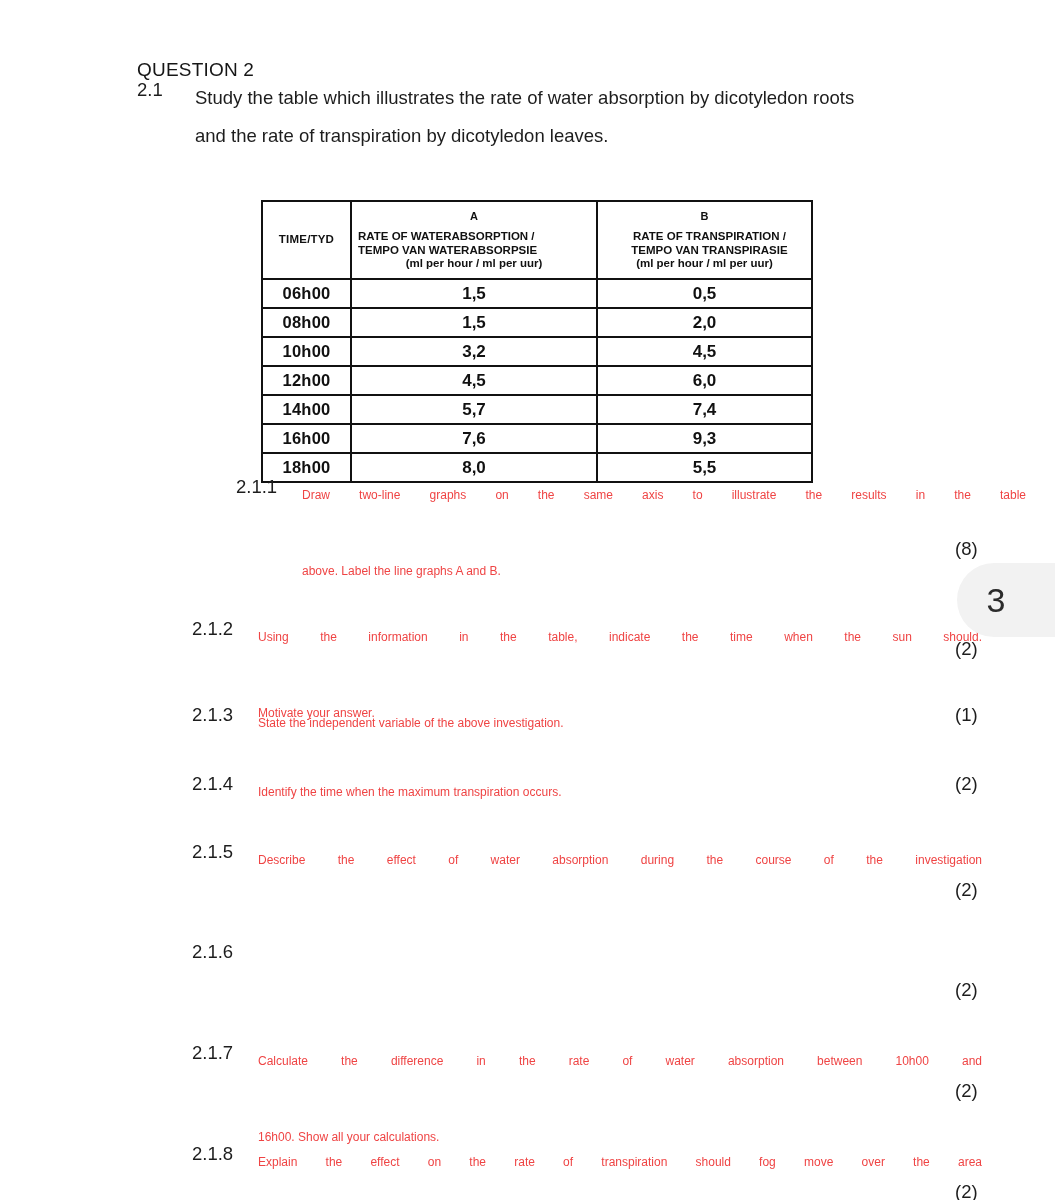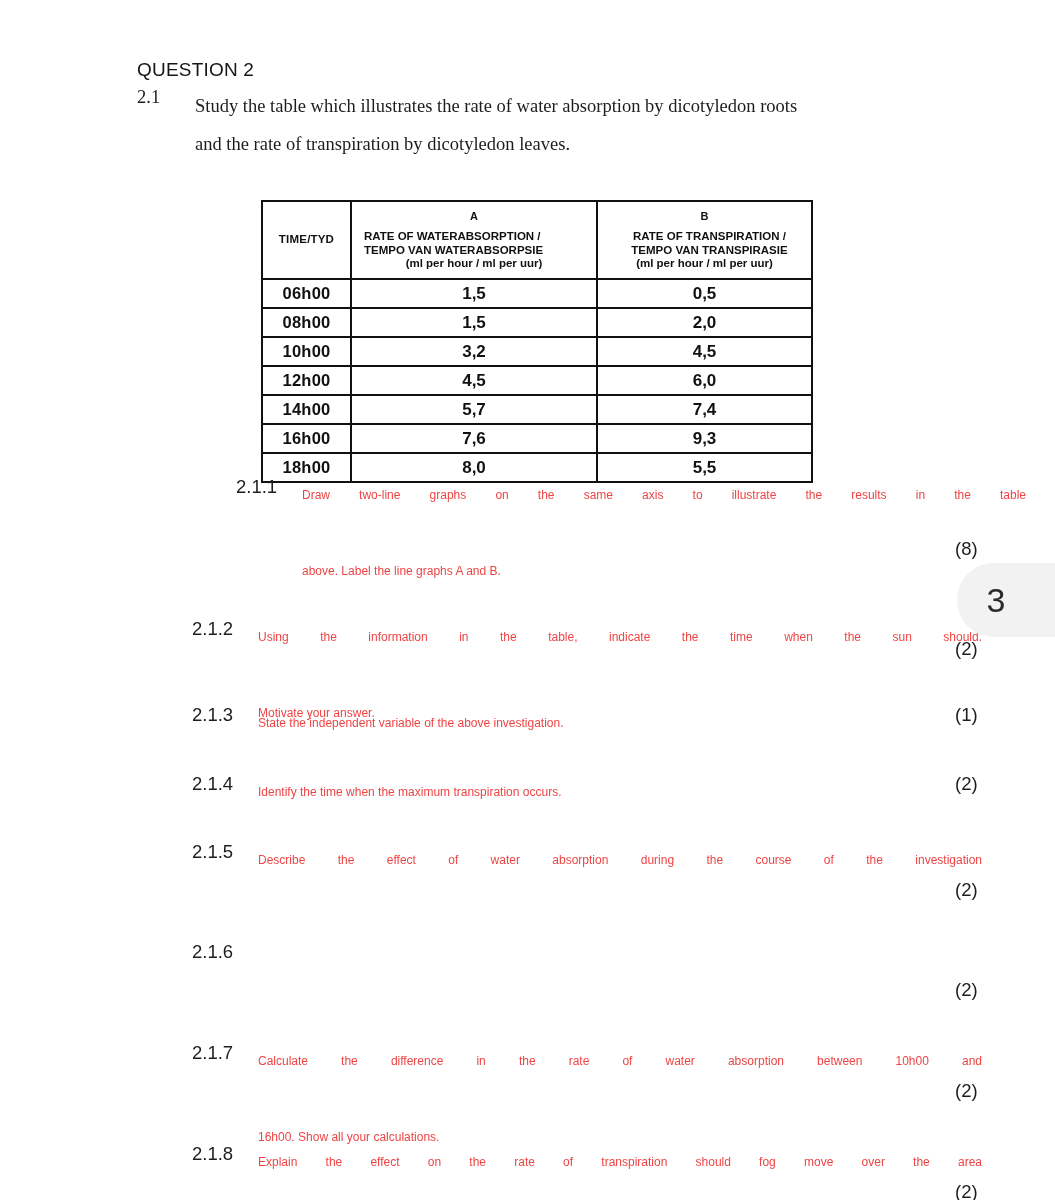--- a/index.html
+++ b/index.html
@@ -26,23 +26,22 @@
     font-weight: normal;
     letter-spacing: 0.2px;
     color: #161616;
     margin-top: 36px;
   }
 
   
   .intro {
     position: absolute;
     left: 137px;
-    top: 87px;
+    top: 79px;
     width: 790px;
-    font-family: Liberation Serif, serif;
   }
   .intro-num {
     position: absolute;
     left: 0;
     top: 0;
     font-size: 18.5px;
     color: #1d1d1d;
   }
   .intro-body {
     margin-left: 58px;
@@ -95,21 +94,21 @@
   }
   .head-letter {
     display: block;
     font-size: 11px;
     font-weight: bold;
     margin-bottom: 7px;
   }
   .head-l1, .head-l2 {
     display: block;
     text-align: left;
-    padding-left: 12px;
+    padding-left: 6px;
   }
   .head-l3 {
     display: block;
     text-align: center;
   }
   .head-b .head-l1, .head-b .head-l2 {
     text-align: center;
     padding-left: 10px;
   }
 

